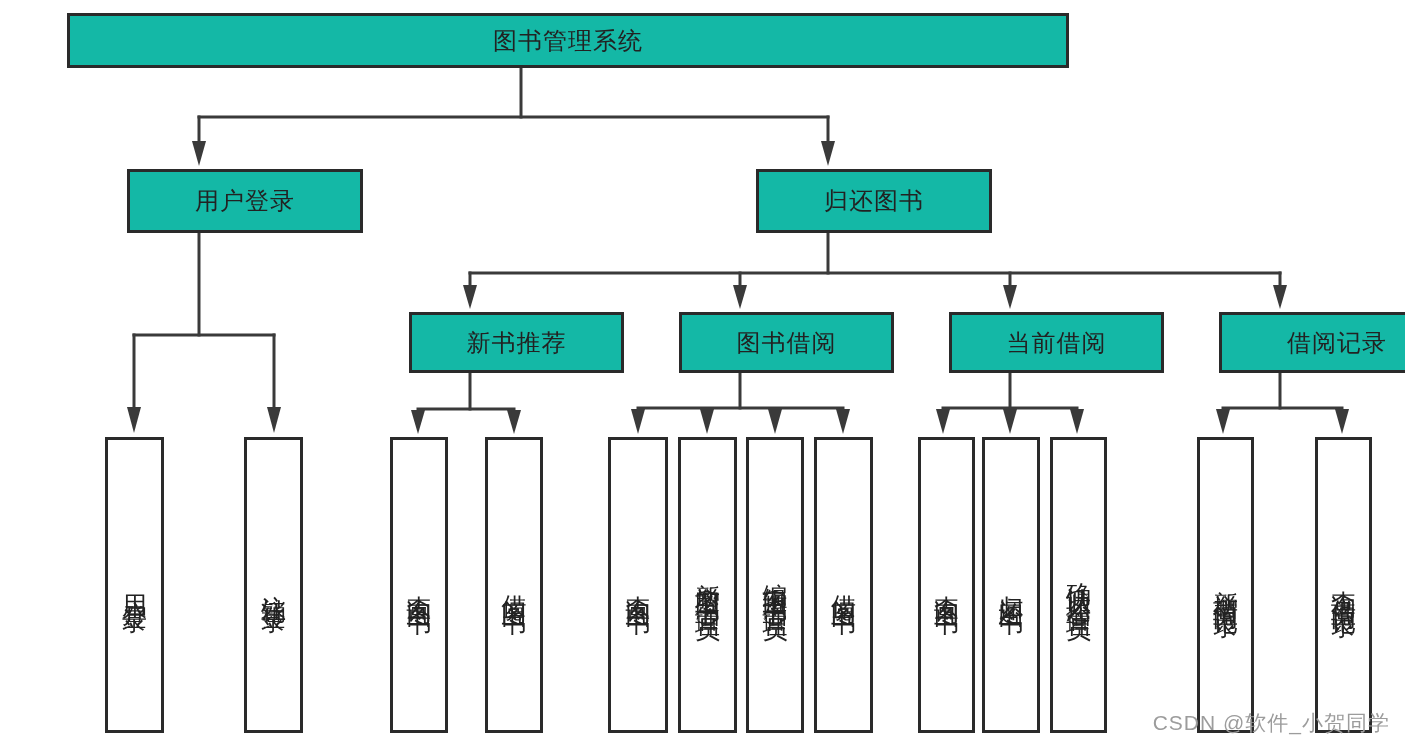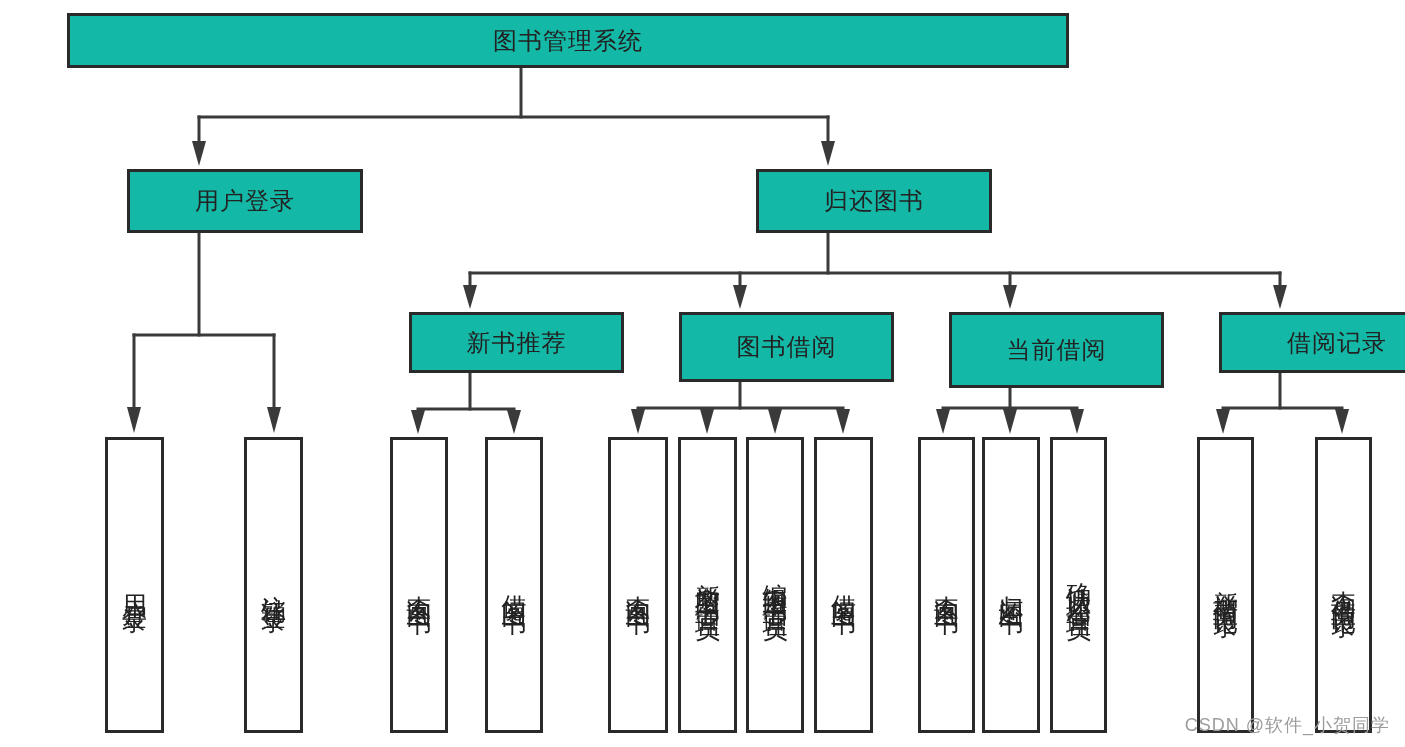--- a/index.html
+++ b/index.html
@@ -27,21 +27,21 @@
     top:437px;height:296px;
     display:flex;align-items:center;justify-content:center;
   }
   .vlabel{
     writing-mode:vertical-rl;text-orientation:mixed;
     font-size:25px;letter-spacing:5px;line-height:1;
     color:var(--text,#222);white-space:nowrap;
   }
   .watermark{
     position:absolute;right:15px;bottom:10px;
-    font-size:18px;letter-spacing:1px;color:var(--watermark,#9c9c9c);
+    font-size:21px;letter-spacing:1px;color:var(--watermark,#9c9c9c);
     white-space:nowrap;
   }
 </style>
 </head>
 <body>
 
 <div class="stage">
 
   <svg class="connectors" width="1405" height="747" viewBox="0 0 1405 747">
 
@@ -115,24 +115,24 @@
   <div class="hbox" style="left:81px;top:169px;width:236px;height:64px">
     <span class="hlabel">用户登录</span>
   </div>
   <div class="hbox" style="left:710px;top:169px;width:236px;height:64px">
     <span class="hlabel">归还图书</span>
   </div>
 
   <div class="hbox" style="left:363px;top:312px;width:215px;height:61px">
     <span class="hlabel">新书推荐</span>
   </div>
-  <div class="hbox" style="left:633px;top:312px;width:215px;height:70px">
+  <div class="hbox" style="left:633px;top:312px;width:215px;height:61px">
     <span class="hlabel">图书借阅</span>
   </div>
-  <div class="hbox" style="left:903px;top:312px;width:215px;height:76px">
+  <div class="hbox" style="left:903px;top:312px;width:215px;height:61px">
     <span class="hlabel">当前借阅</span>
   </div>
   <div class="hbox" style="left:1173px;top:312px;width:236px;height:61px">
     <span class="hlabel">借阅记录</span>
   </div>
 
   <div class="vbox" style="left:105px;width:59px">
     <span class="vlabel">用户登录</span>
   </div>
   <div class="vbox" style="left:244px;width:59px">

